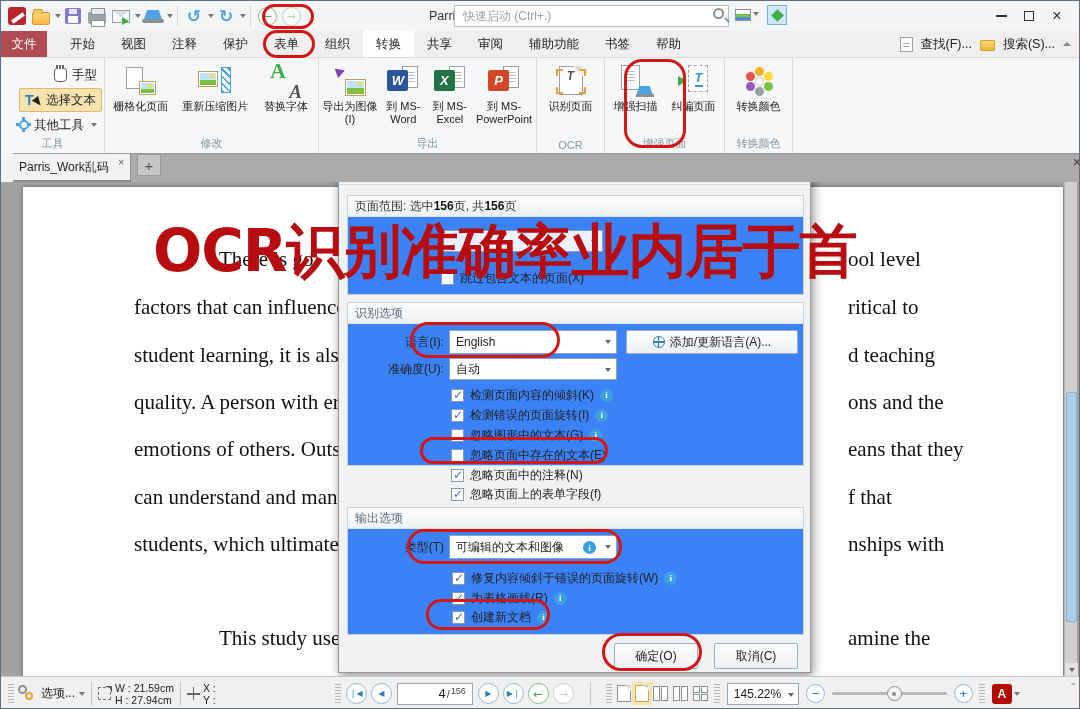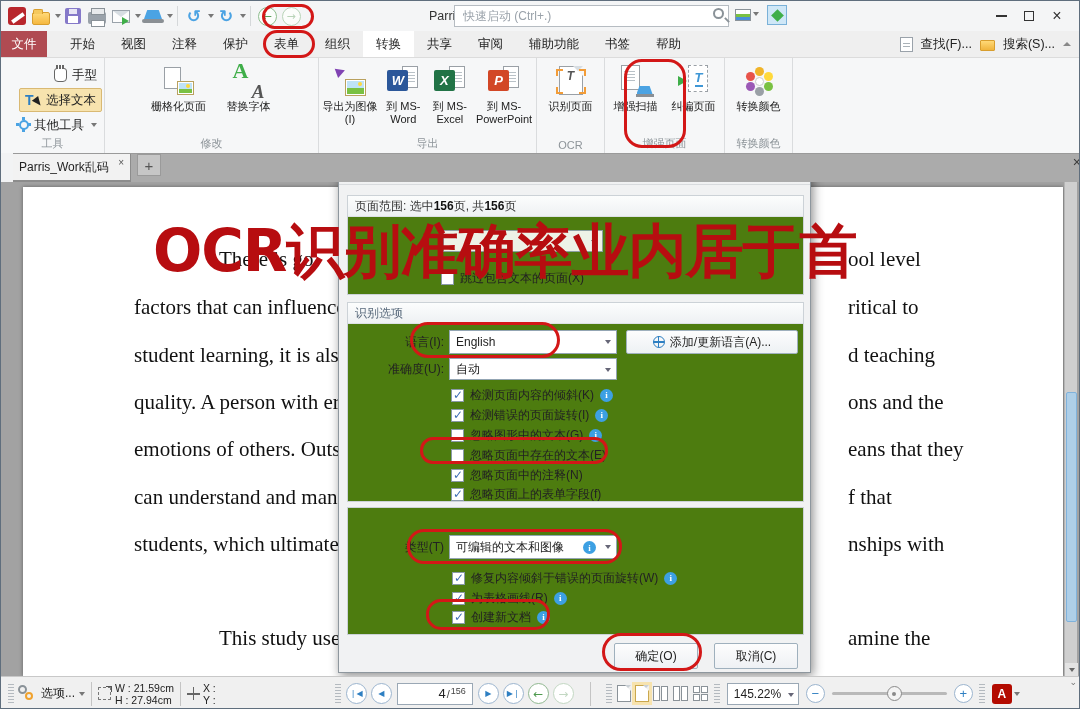--- a/index.html
+++ b/index.html
@@ -127,21 +127,21 @@
   .docline.indent .fl { left:218px; }
   .docline .fr { position:absolute; left:813px; white-space:nowrap;margin-left:34px; }
   .v-scroll { position:absolute; right:2px; top:0; width:13px; height:494px; background:#cfcfcf; border-left:1px solid #b5b5b5; }
   .v-thumb { position:absolute; left:1px; top:210px; width:11px; height:230px; background:#aecfe8; border:1px solid #7fb2dc; border-radius:2px; }
   .v-btn { position:absolute; left:0; bottom:0; width:13px; height:13px; background:#e3e3e3; display:flex; align-items:center; justify-content:center; }
   .v-btn i { width:0; height:0; border:3.5px solid transparent; border-top:4.5px solid #666; margin-top:3px; }
 
   
   .dialog { position:absolute; left:337px; top:-26px; width:473px; height:517px; background:#f1f2f3; border:1px solid #8e979e; box-shadow:2px 3px 10px rgba(0,0,0,.45); z-index:10; }
   .dlg-title { height:28px; background:linear-gradient(#fdfdfd,#f0f1f2); border-bottom:1px solid #d8dbde; display:flex; align-items:center; padding:0 8px; gap:6px; font-size:12.5px; }
-  .grp { position:absolute; left:8px; width:457px; background:#4d7c0f; border:1px solid #ccd2d7; }
+  .grp { position:absolute; left:8px; width:457px; background:#3b82f6; border:1px solid #ccd2d7; }
   .grp-hd { height:21px; background:linear-gradient(#fcfdfd,#eef1f3); border-bottom:1px solid #dde1e5; display:flex; align-items:center; padding:0 7px; font-size:12px; color:#5a6b7d; }
   .grp-hd.dark { color:#333; }
   .grp-hd b { font-weight:bold; color:#111; }
   .combo { position:absolute; background:#fff; border:1px solid #93a5b3; display:flex; align-items:center; font-size:12px; padding:0 18px 0 6px; height:22px; }
   .combo .cbx-caret { position:absolute; right:5px; top:9px; width:0; height:0; border:3.5px solid transparent; border-top:4px solid #667; }
   .dlbl { position:absolute; font-size:12px; color:#222; text-align:right; }
   .dbtn { position:absolute; height:24px; background:linear-gradient(#fdfdfd,#edf1f4); border:1px solid #9fb0bd; border-radius:2px; display:flex; align-items:center; justify-content:center; gap:5px; font-size:12px; }
   .globe { width:12px; height:12px; border:1.5px solid #2e7fc2; border-radius:50%; position:relative; }
   .globe::before { content:""; position:absolute; left:-1px; top:4px; width:11px; height:1.5px; background:#2e7fc2; }
   .globe::after { content:""; position:absolute; left:4px; top:-1px; width:1.5px; height:11px; background:#2e7fc2; }
@@ -311,20 +311,27 @@
 
 
     <div class="rgroup" style="width:214px">
       <div class="rbtn w70">
         <span class="ico">
           <i class="rast-p"></i>
             <i class="imgthumb" style="right:4px;bottom:4px;width:15px;height:12px;"></i>
         </span>
         <span>栅格化页面</span>
       </div>
+      <div class="rbtn w80">
+        <span class="ico">
+          <i class="imgthumb" style="left:2px;top:8px;width:18px;height:14px;"></i>
+            <i class="hatch"></i>
+        </span>
+        <span>重新压缩图片</span>
+      </div>
       <div class="rbtn w62">
         <span class="ico">
             <b class="fa1">A</b>
             <b class="fa2">A</b>
           </span>
         <span>替换字体</span>
       </div>
       <div class="rgroup-label">修改</div>
     </div>
 
@@ -469,21 +476,21 @@
         </div>
         <div class="combo obscured-combo" style="left:95px;top:34px;width:160px;">
             <span class="cbx-caret"></span>
           </div>
         <div class="cbrow" style="left:93px;top:74px;">
           <span class="cb"></span>
           <span>跳过包含文本的页面(X)</span>
         </div>
       </div>
 
-      <div class="grp" style="top:145px;height:200px;">
+      <div class="grp" style="top:145px;height:164px;">
         <div class="grp-hd">识别选项</div>
         <div class="dlbl" style="left:18px;top:31px;width:78px;">语言(I):</div>
         <div class="combo" style="left:101px;top:27px;width:168px;height:24px;">
           <span>English</span>
             <span class="cbx-caret"></span>
         </div>
         <div class="dbtn" style="left:278px;top:27px;width:172px;">
           <span class="globe"></span>
           <span>添加/更新语言(A)...</span>
         </div>
@@ -515,20 +522,21 @@
           <span class="cb on"></span>
           <span>忽略页面中的注释(N)</span>
         </div>
         <div class="cbrow" style="left:103px;top:183px;">
           <span class="cb on"></span>
           <span>忽略页面上的表单字段(f)</span>
         </div>
       </div>
 
       <div class="grp" style="top:350px;height:128px;">
+        <div class="grp-hd">输出选项</div>
         <div class="dlbl" style="left:18px;top:31px;width:78px;">类型(T)</div>
         <div class="combo" style="left:101px;top:27px;width:168px;height:24px;">
           <span>可编辑的文本和图像</span>
           <span class="info" style="position:absolute;right:20px;top:5px;"></span>
           <span class="cbx-caret"></span>
         </div>
         <div class="cbrow" style="left:104px;top:62px;">
           <span class="cb on"></span>
           <span>修复内容倾斜于错误的页面旋转(W)</span>
             <span class="info"></span>

